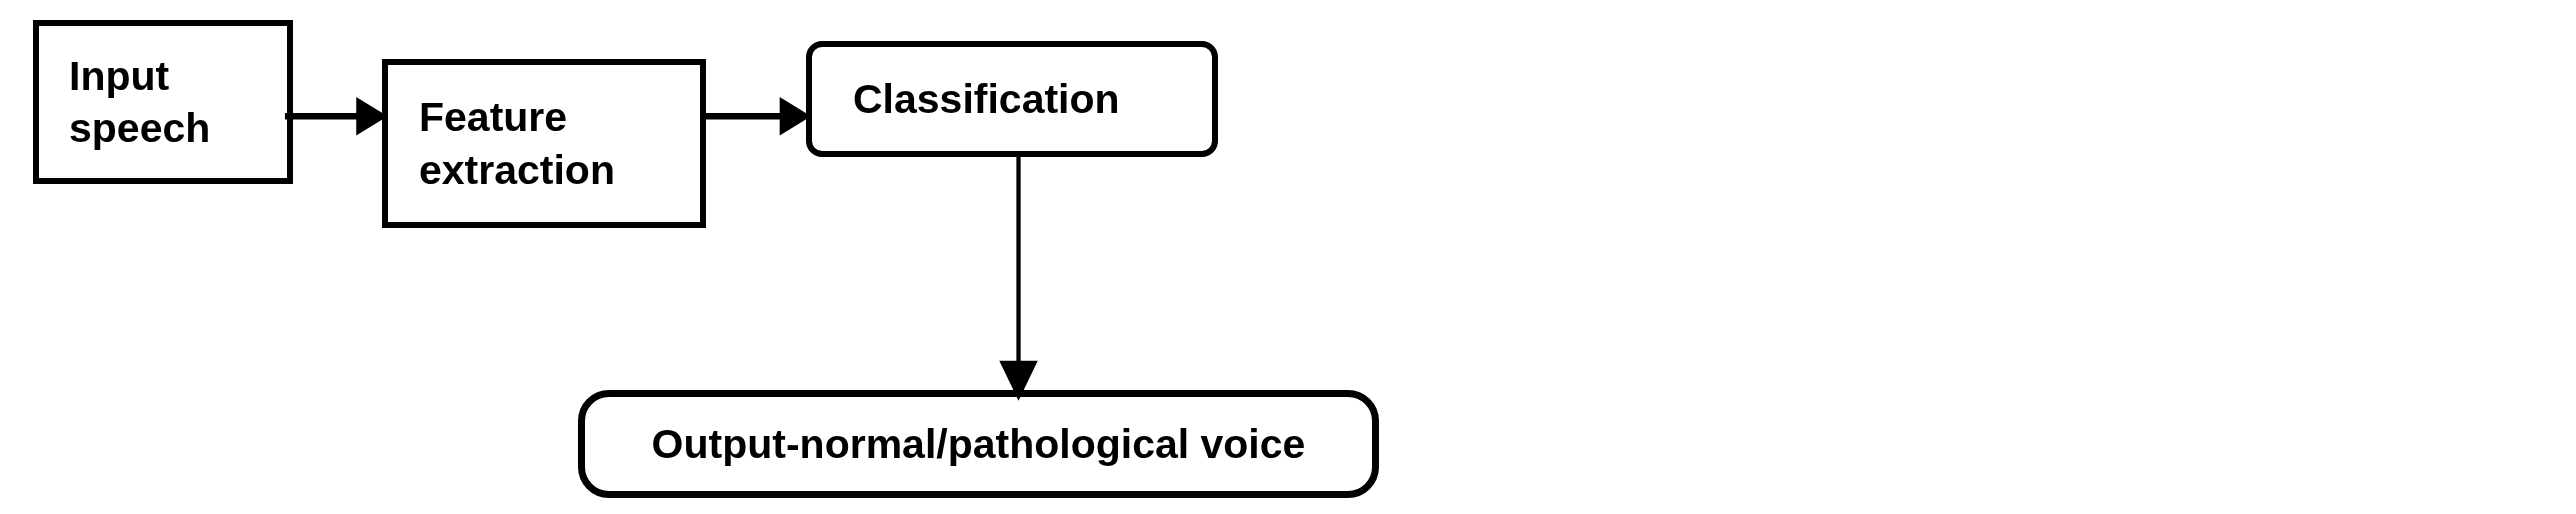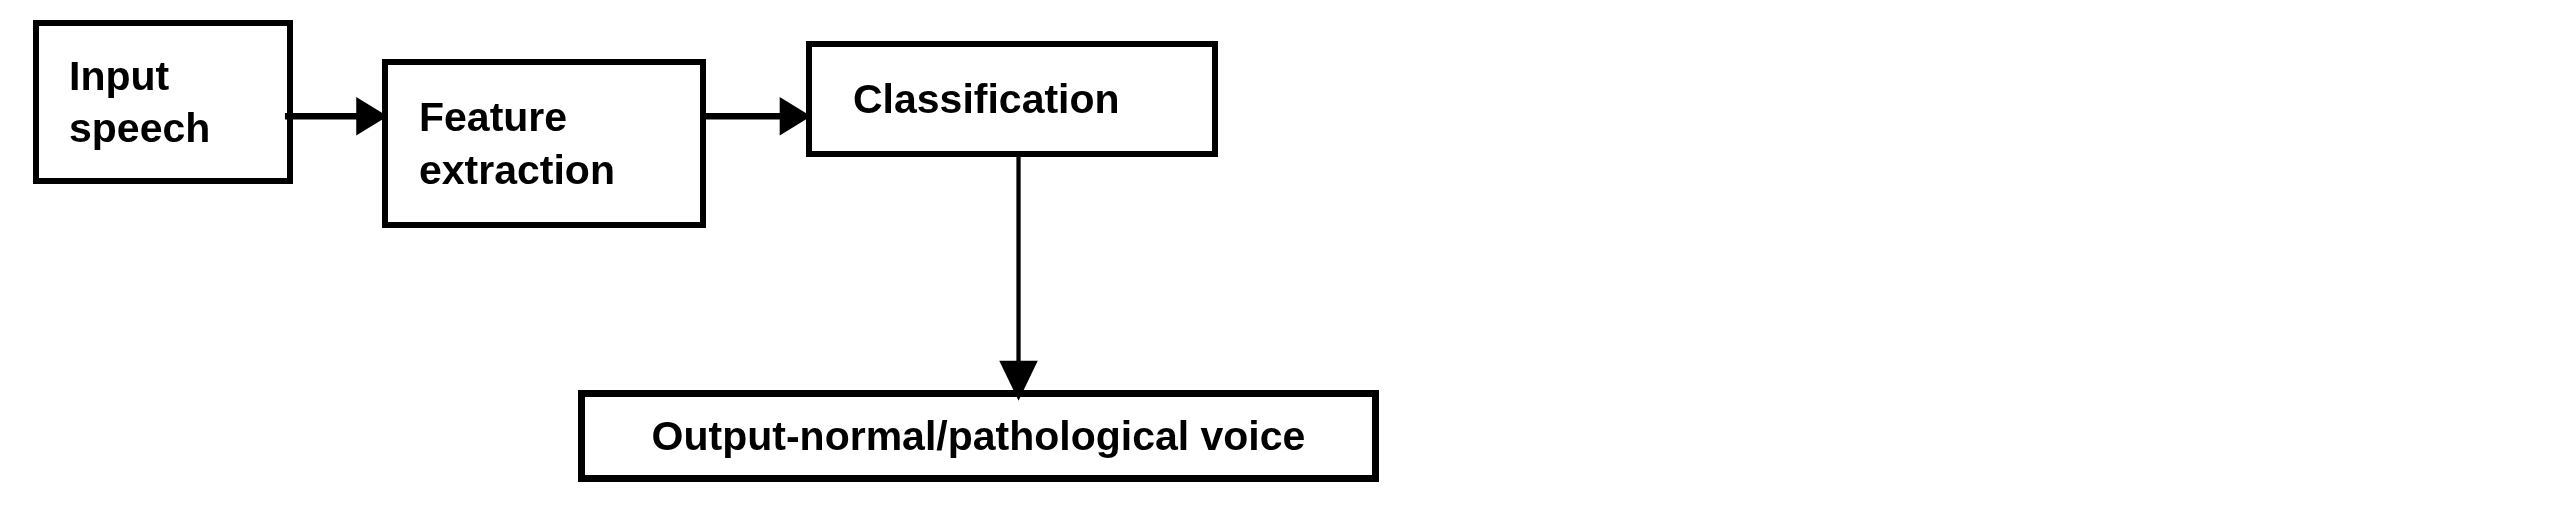--- a/index.html
+++ b/index.html
@@ -34,29 +34,30 @@
     padding-left: 30px; padding-right: 7.1px;
   }
   .node-feature {
     left: 382px; top: 16.4px;
     width: 324px; height: 169px;
     padding-left: 31px; padding-right: 7.1px; margin-top: 43px;
   }
   .node-classification {
     left: 806px; top: 41px;
     width: 412px; height: 116px;
-    padding-left: 41px; padding-right: 7.1px;
+    padding-left: 41px; padding-right: 7.1px; border-radius: 16px;
   }
   .node-output {
     left: 578px; top: 390px;
-    width: 801px; height: 92px;
+    width: 801px; height: 108px;
     justify-content: center;
     text-align: center;
     border-width: 7.1px;
     white-space: nowrap;
+    border-radius: 31px;
   }
   .arrows {
     position: absolute;
     left: 0; top: 0;
     width: 2576px; height: 514px;
     pointer-events: none;
     color: var(--ink, #000000);
   }
 </style>
 </head>

